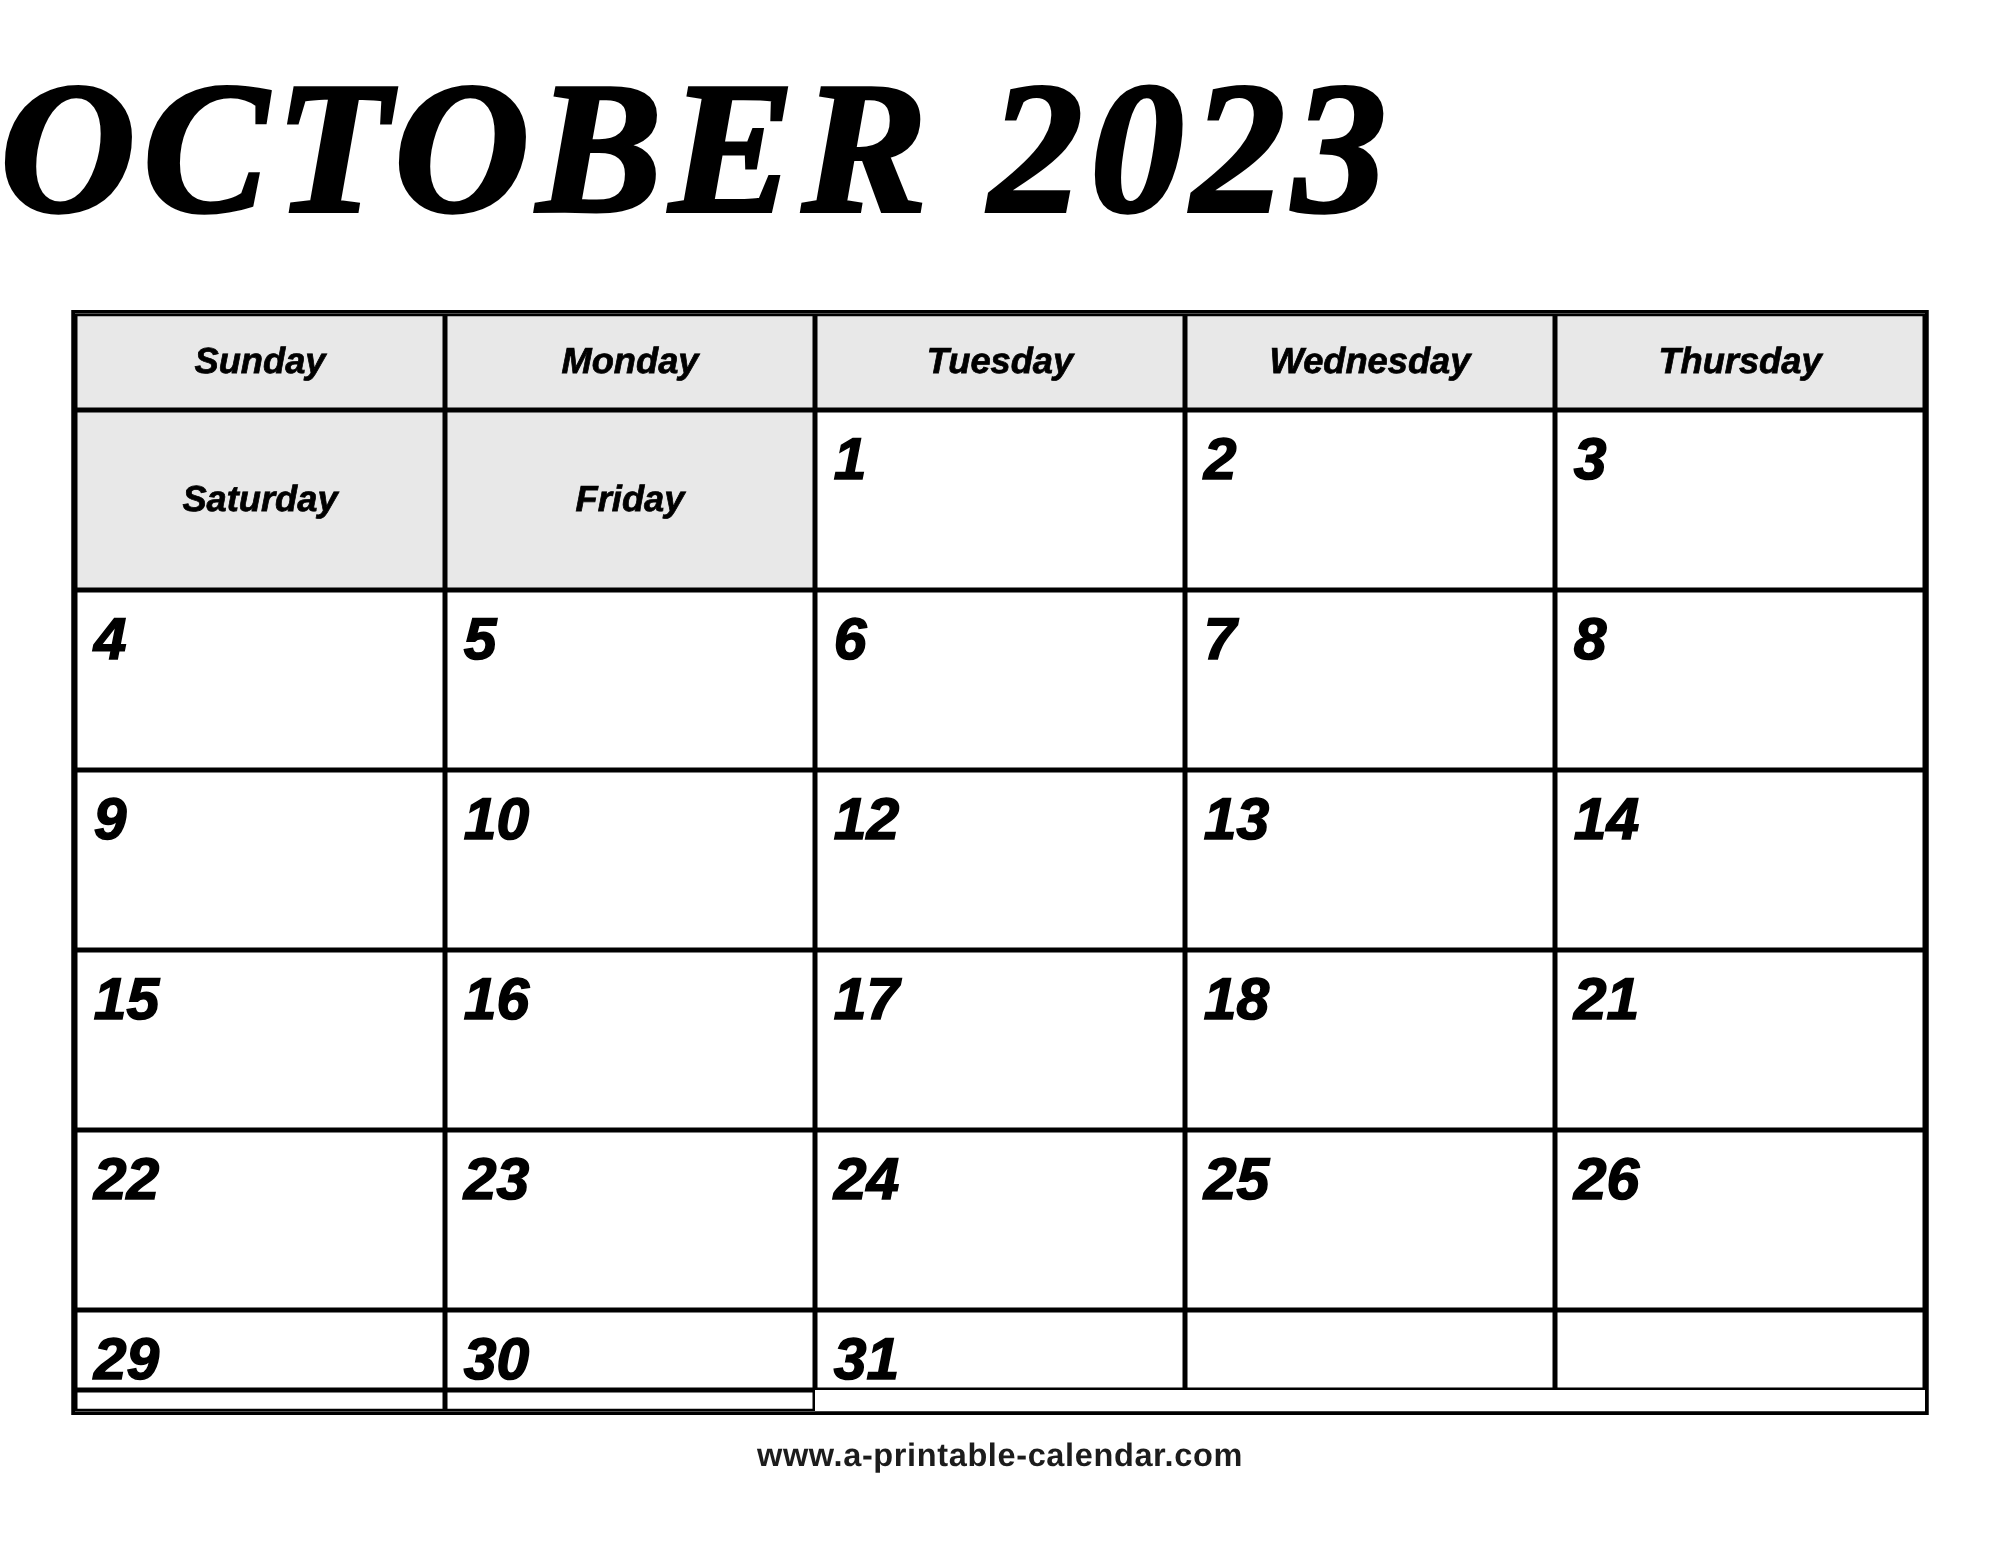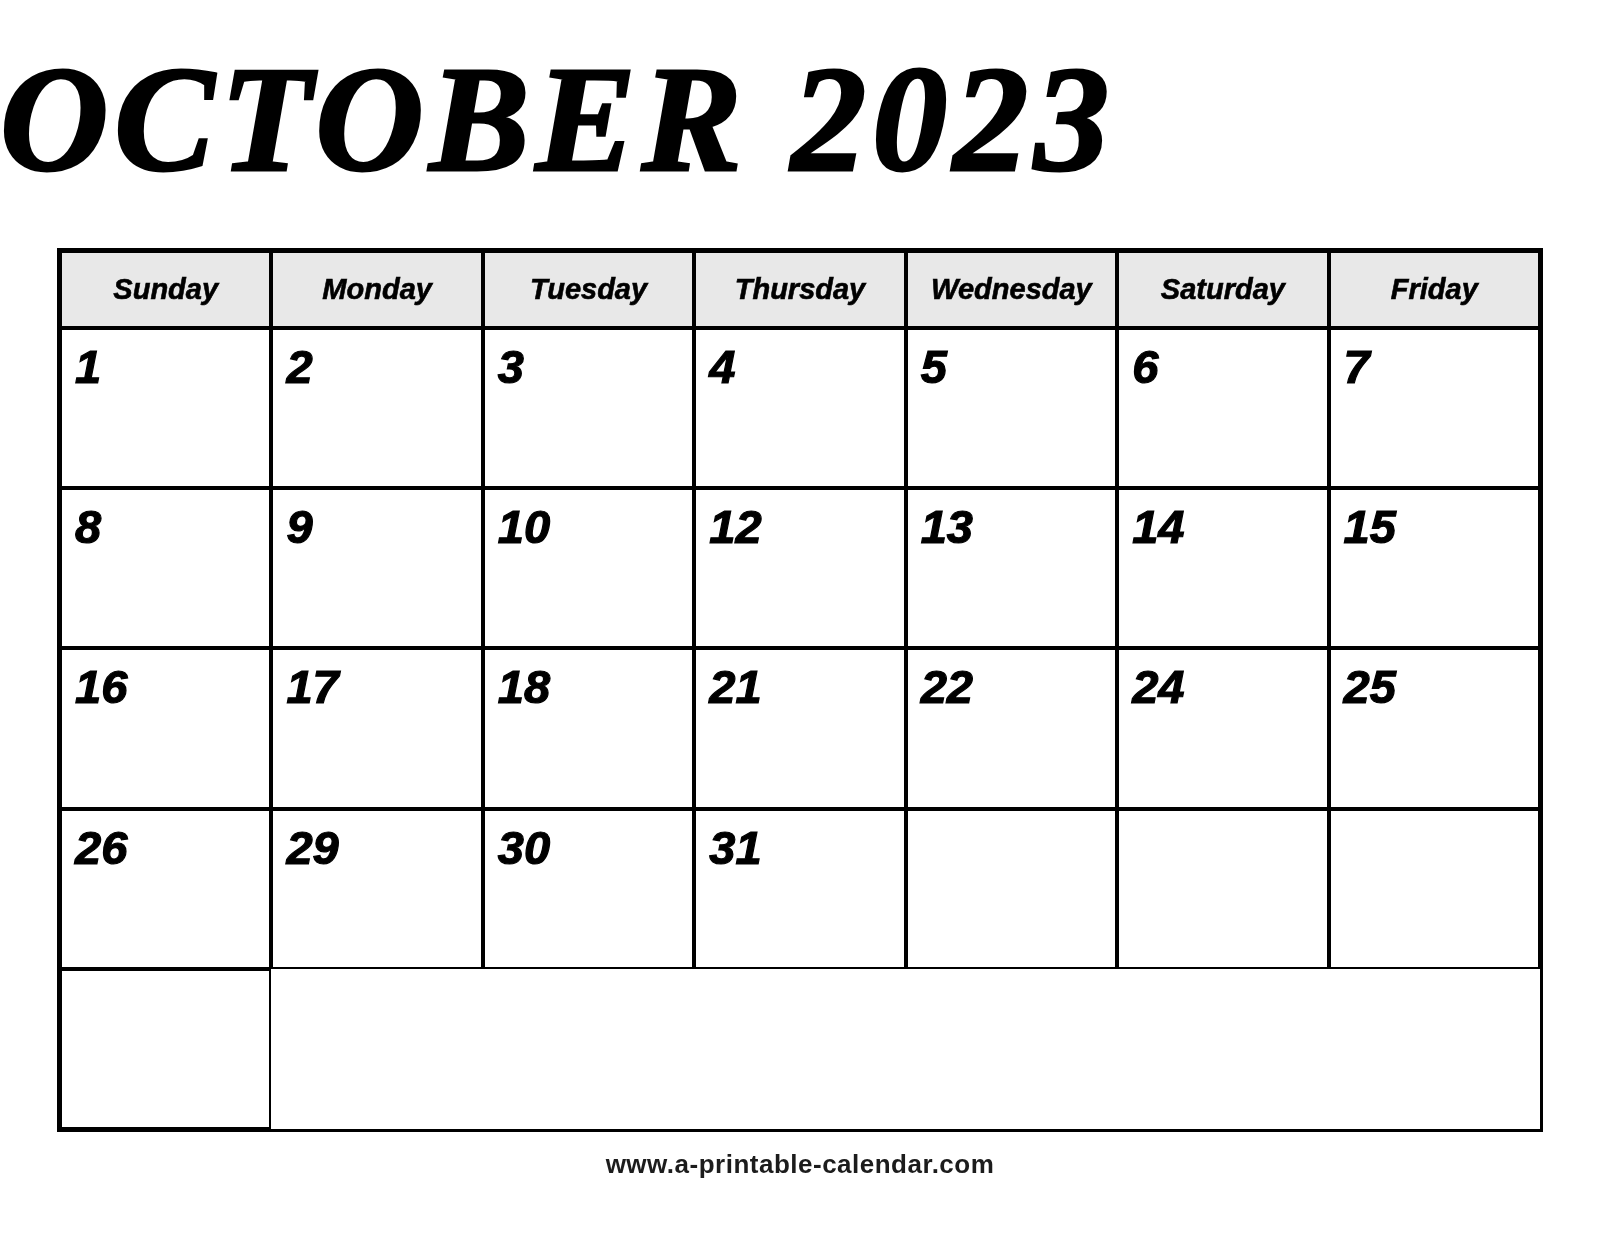--- a/index.html
+++ b/index.html
@@ -37,21 +37,21 @@
   
   .calendar {
     position: absolute;
     left: 57px;
     top: 248px;
     width: 1486px;
     height: 884px;
     box-sizing: border-box;
     border: 3px solid var(--border, #000000);
     display: grid;
-    grid-template-columns: repeat(7, 1fr);
+    grid-template-columns: repeat(5, 1fr);
     grid-template-rows: 77px repeat(5, 1fr);
     background: #fff;
   }
   .hcell {
     box-sizing: border-box;
     border: 2px solid var(--border, #000000);
     background: var(--header-bg, #e8e8e8);
     display: flex;
     align-items: center;
     justify-content: center;
@@ -90,22 +90,22 @@
 </style>
 </head>
 <body>
 
 <div class="title">OCTOBER 2023</div>
 
 <div class="calendar">
   <div class="hcell">Sunday</div>
   <div class="hcell">Monday</div>
   <div class="hcell">Tuesday</div>
+  <div class="hcell">Wednesday</div>
   <div class="hcell">Thursday</div>
-  <div class="hcell">Wednesday</div>
   <div class="hcell">Saturday</div>
   <div class="hcell">Friday</div>
 
   <div class="dcell">
       <span class="num">1</span>
     </div>
   <div class="dcell">
       <span class="num">2</span>
     </div>
   <div class="dcell">
@@ -156,20 +156,23 @@
       <span class="num">18</span>
     </div>
   <div class="dcell">
       <span class="num">21</span>
     </div>
 
   <div class="dcell">
       <span class="num">22</span>
     </div>
   <div class="dcell">
+      <span class="num">23</span>
+    </div>
+  <div class="dcell">
       <span class="num">24</span>
     </div>
   <div class="dcell">
       <span class="num">25</span>
     </div>
   <div class="dcell">
       <span class="num">26</span>
     </div>
 
   <div class="dcell">

